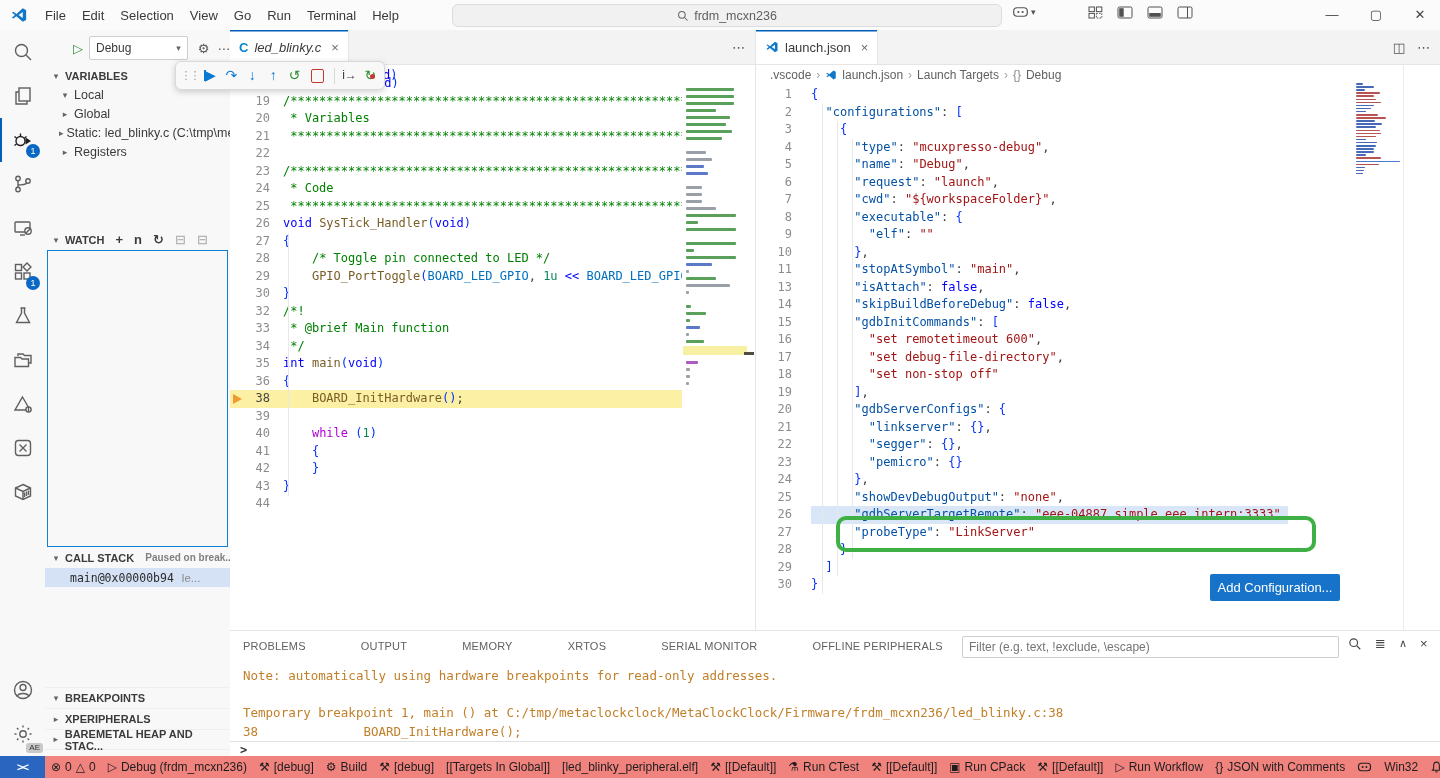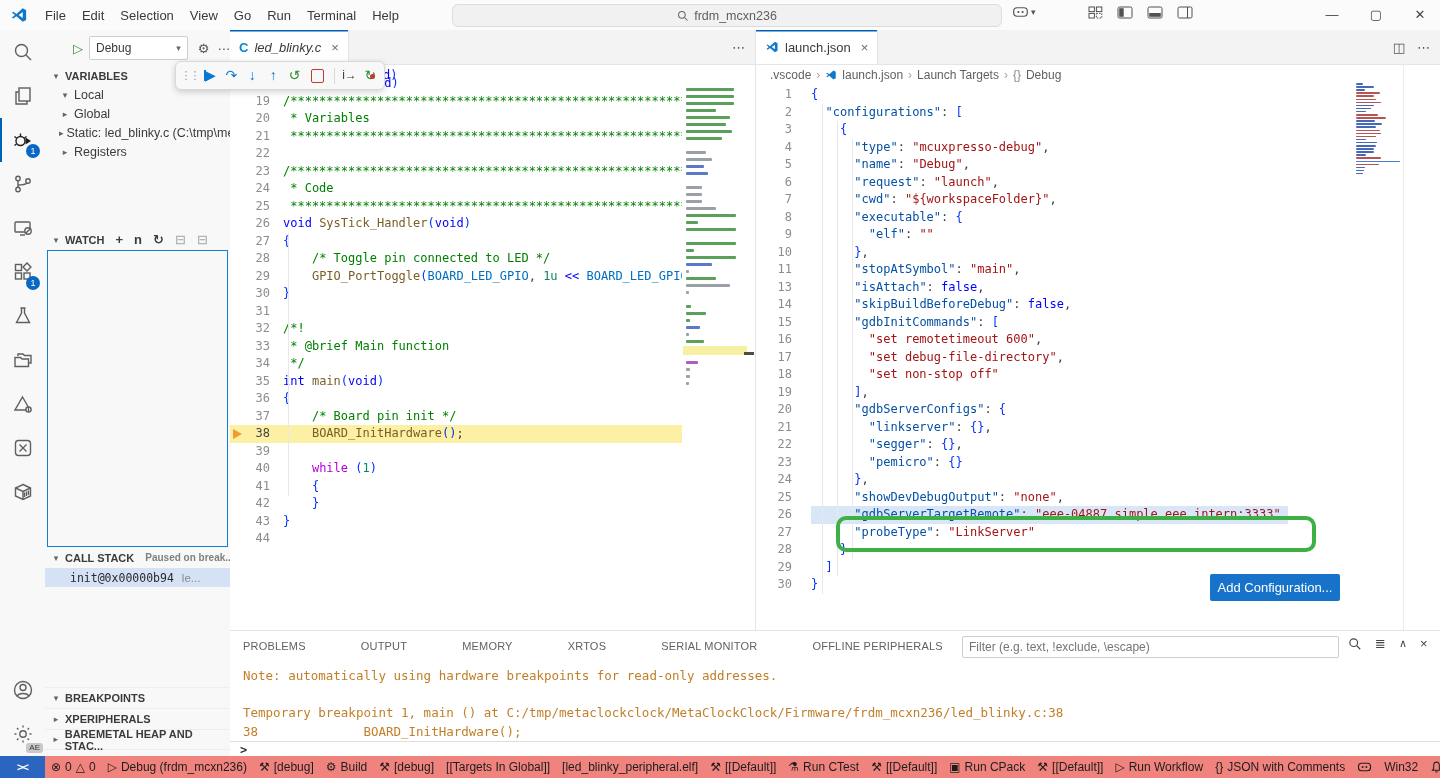--- a/index.html
+++ b/index.html
@@ -312,21 +312,21 @@
       <span class="hicon dim">⊟</span>
       <span class="hicon dim">⊟</span>
     </div>
     <div id="watch-body"></div>
     <div id="callstack-h" class="sec-header">
       <span class="twisty">▾</span>
       <span>CALL STACK</span>
       <span id="cs-status">Paused on break...</span>
     </div>
     <div id="frame-row">
-      <span class="addr">init@0x00000b94</span>
+      <span class="addr">main@0x00000b94</span>
       <span class="file">le...</span>
     </div>
     <div id="sb-bottom">
         <div class="sec-header">
           <span class="twisty">▾</span>
           <span>BREAKPOINTS</span>
         </div>
         <div class="sec-header">
           <span class="twisty">▸</span>
           <span>XPERIPHERALS</span>
@@ -364,27 +364,25 @@
       <div class="cl"><span class="ln">21</span><span class="code-text"><span class="t-c"> **************************************************************************/</span></span></div>
       <div class="cl"><span class="ln">22</span><span class="code-text"></span></div>
       <div class="cl"><span class="ln">23</span><span class="code-text"><span class="t-c">/**************************************************************************</span></span></div>
       <div class="cl"><span class="ln">24</span><span class="code-text"><span class="t-c"> * Code</span></span></div>
       <div class="cl"><span class="ln">25</span><span class="code-text"><span class="t-c"> **************************************************************************/</span></span></div>
       <div class="cl"><span class="ln">26</span><span class="code-text"><span class="t-k">void</span><span class="t-p"> </span><span class="t-f">SysTick_Handler</span><span class="t-b">(</span><span class="t-k">void</span><span class="t-b">)</span></span></div>
       <div class="cl"><span class="ln">27</span><span class="code-text"><span class="t-b">{</span></span></div>
       <div class="cl"><span class="ln">28</span><span class="code-text"><span class="t-p">    </span><span class="t-c">/* Toggle pin connected to LED */</span></span></div>
       <div class="cl"><span class="ln">29</span><span class="code-text"><span class="t-p">    </span><span class="t-f">GPIO_PortToggle</span><span class="t-b">(</span><span class="t-C">BOARD_LED_GPIO</span><span class="t-p">, </span><span class="t-n">1u</span><span class="t-k"> &lt;&lt; </span><span class="t-C">BOARD_LED_GPIO_PIN</span></span></div>
       <div class="cl"><span class="ln">30</span><span class="code-text"><span class="t-b">}</span></span></div>
-      <div class="cl"><span class="ln">31</span><span class="code-text"></span></div>
       <div class="cl"><span class="ln">32</span><span class="code-text"><span class="t-c">/*!</span></span></div>
       <div class="cl"><span class="ln">33</span><span class="code-text"><span class="t-c"> * @brief Main function</span></span></div>
       <div class="cl"><span class="ln">34</span><span class="code-text"><span class="t-c"> */</span></span></div>
       <div class="cl"><span class="ln">35</span><span class="code-text"><span class="t-k">int</span><span class="t-p"> </span><span class="t-f">main</span><span class="t-b">(</span><span class="t-k">void</span><span class="t-b">)</span></span></div>
       <div class="cl"><span class="ln">36</span><span class="code-text"><span class="t-b">{</span></span></div>
-      <div class="cl"><span class="ln">37</span><span class="code-text"><span class="t-p">    </span><span class="t-c">/* Board pin init */</span></span></div>
       <div class="cl cur"><span class="ln">38</span><span class="cur-arrow"></span><span class="code-text"><span class="t-p">    </span><span class="t-f">BOARD_InitHardware</span><span class="t-b">()</span><span class="t-p">;</span></span></div>
       <div class="cl"><span class="ln">39</span><span class="code-text"></span></div>
       <div class="cl"><span class="ln">40</span><span class="code-text"><span class="t-p">    </span><span class="t-m">while</span><span class="t-p"> </span><span class="t-b">(</span><span class="t-n">1</span><span class="t-b">)</span></span></div>
       <div class="cl"><span class="ln">41</span><span class="code-text"><span class="t-p">    </span><span class="t-b">{</span></span></div>
       <div class="cl"><span class="ln">42</span><span class="code-text"><span class="t-p">    </span><span class="t-b">}</span></span></div>
       <div class="cl"><span class="ln">43</span><span class="code-text"><span class="t-b">}</span></span></div>
       <div class="cl"><span class="ln">44</span><span class="code-text"></span></div>
     </div>
   <div class="iguide" style="left:288px;top:233px;height:263px;"></div>
   <div id="minimap-c">

